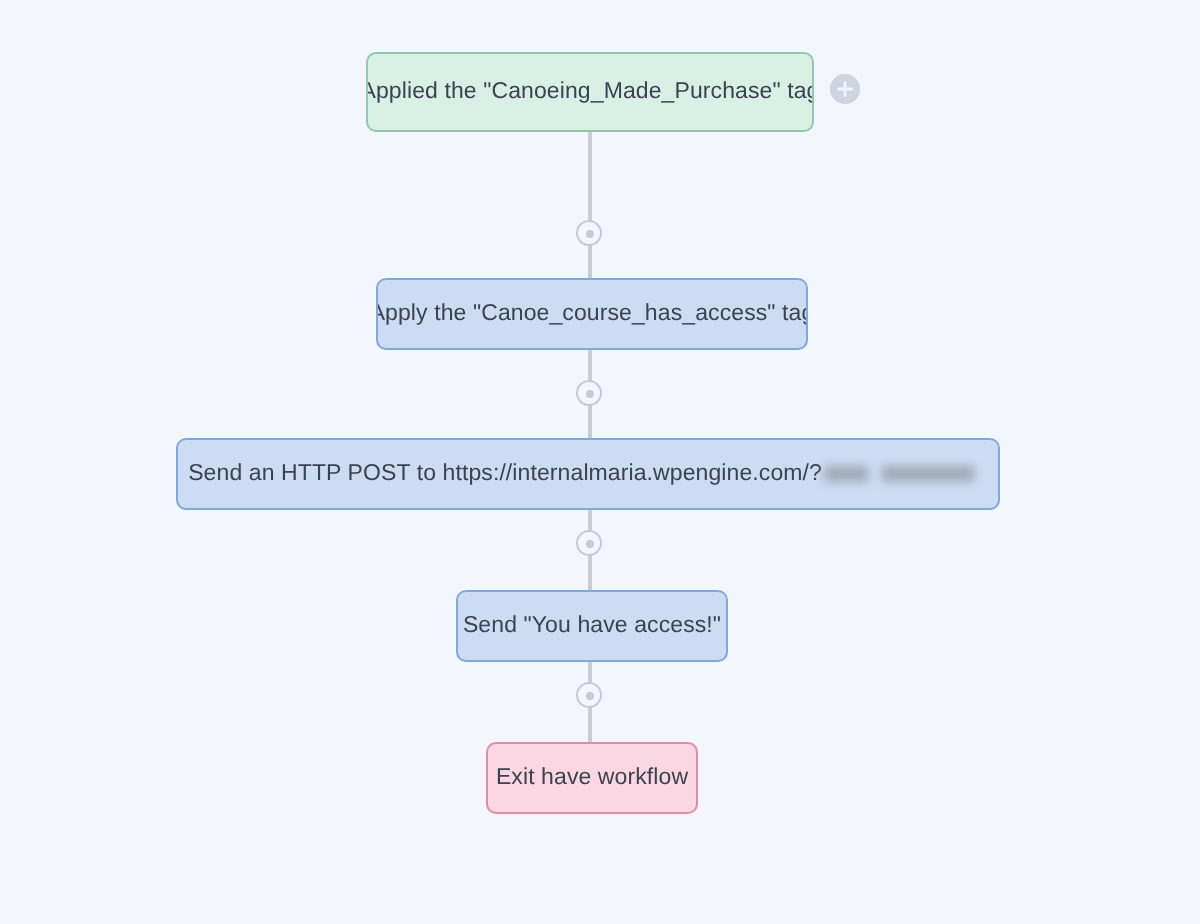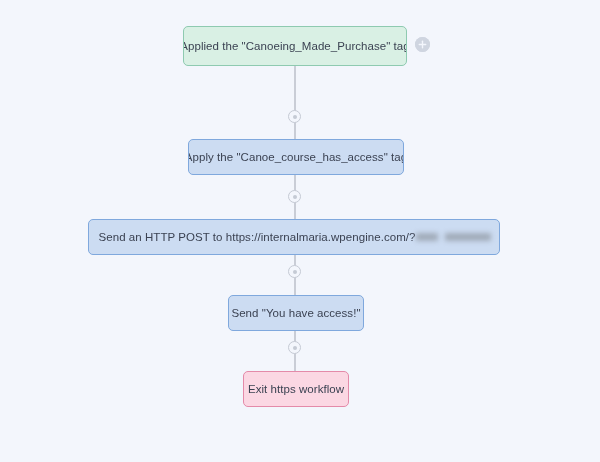--- a/index.html
+++ b/index.html
@@ -140,34 +140,34 @@
   </div>
 
   <div class="connector-node" style="left:288px;top:110px;"></div>
 
   <div class="step step-blue" style="left:188px;top:139px;width:216px;height:36px;">
     <span>Apply the "Canoe_course_has_access" tag</span>
   </div>
 
   <div class="connector-node" style="left:288px;top:190px;"></div>
 
-  <div class="step step-blue" style="left:88px;top:219px;width:412px;height:36px;justify-content:center;padding-left:14px;">
+  <div class="step step-blue" style="left:88px;top:219px;width:412px;height:36px;justify-content:flex-end;padding-left:14px;">
     <span>Send an HTTP POST to https://internalmaria.wpengine.com/?</span>
     <span class="redacted">
       <span class="rb1"></span>
       <span class="rb2"></span>
 
     </span>
   </div>
 
   <div class="connector-node" style="left:288px;top:265px;"></div>
 
   <div class="step step-blue" style="left:228px;top:295px;width:136px;height:36px;">
     <span>Send "You have access!"</span>
   </div>
 
   <div class="connector-node" style="left:288px;top:341px;"></div>
 
   <div class="step step-pink" style="left:243px;top:371px;width:106px;height:36px;">
-    <span>Exit https workflow</span>
+    <span>Exit have workflow</span>
   </div>
 
 </div>
 
 </body></html>

